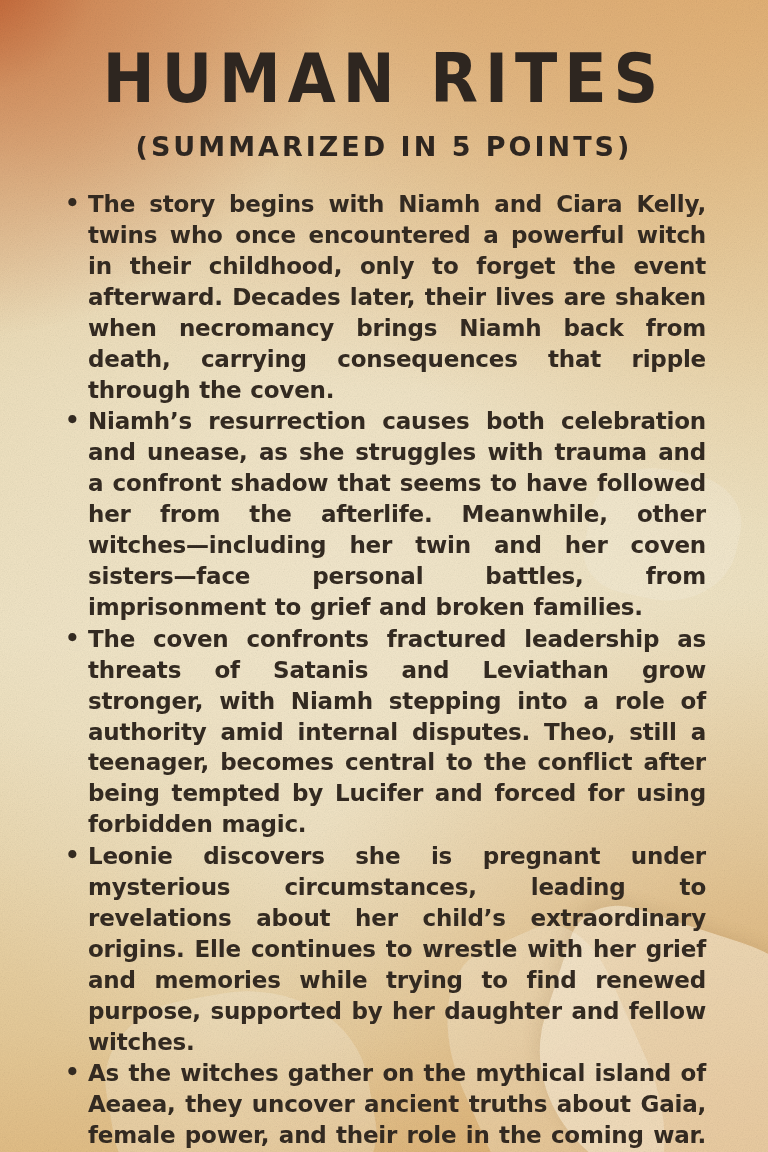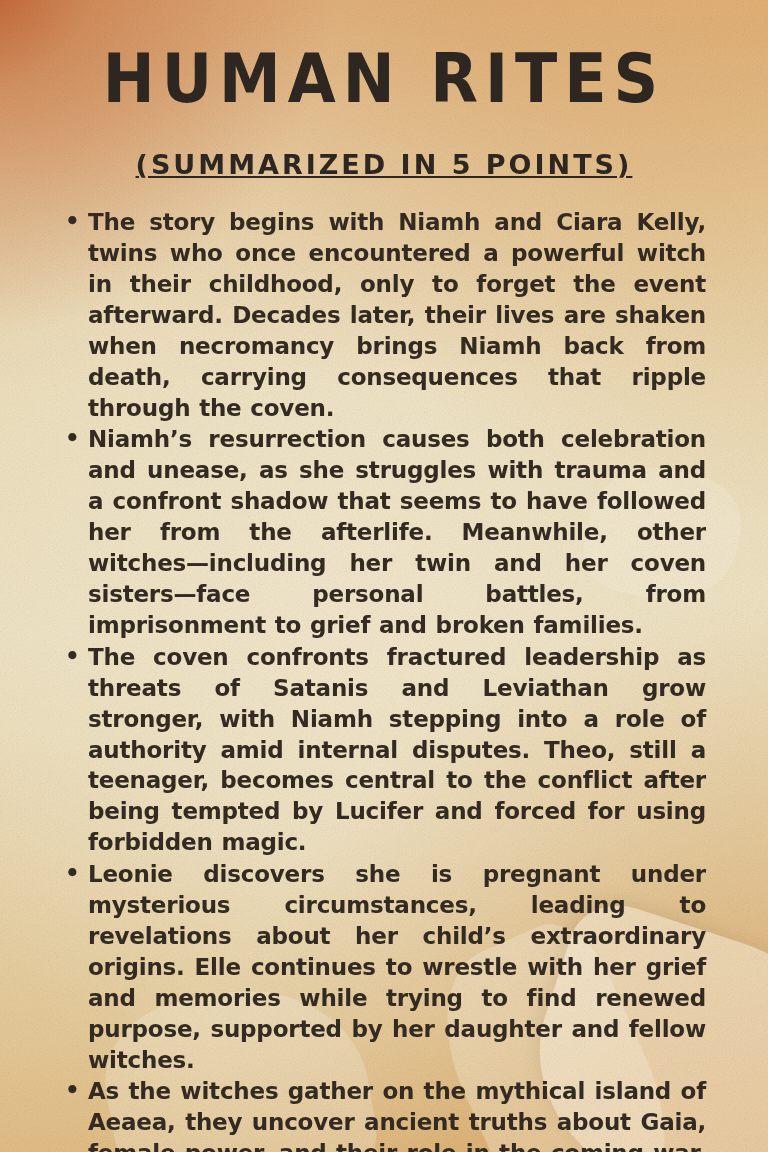--- a/index.html
+++ b/index.html
@@ -51,26 +51,25 @@
     margin-top: 44px;
     font-size: 62px;
     line-height: 1.05;
     font-weight: 700;
     letter-spacing: 7px;
     color: #2e2620;
     transform: scaleY(1.08);
     transform-origin: top center;
   }
   .subtitle {
-    margin-top: 40px;
+    margin-top: 22px;
     font-size: 27px;
     font-weight: 700;
     letter-spacing: 3px;
     color: #2e2620;
-    text-decoration: underline;
   }
 
   .summary-list {
     list-style: none;
     margin: 27px 62px 0 64px;
     color: #332a21;
   }
   .summary-list li {
     position: relative;
     padding-left: 24px;

